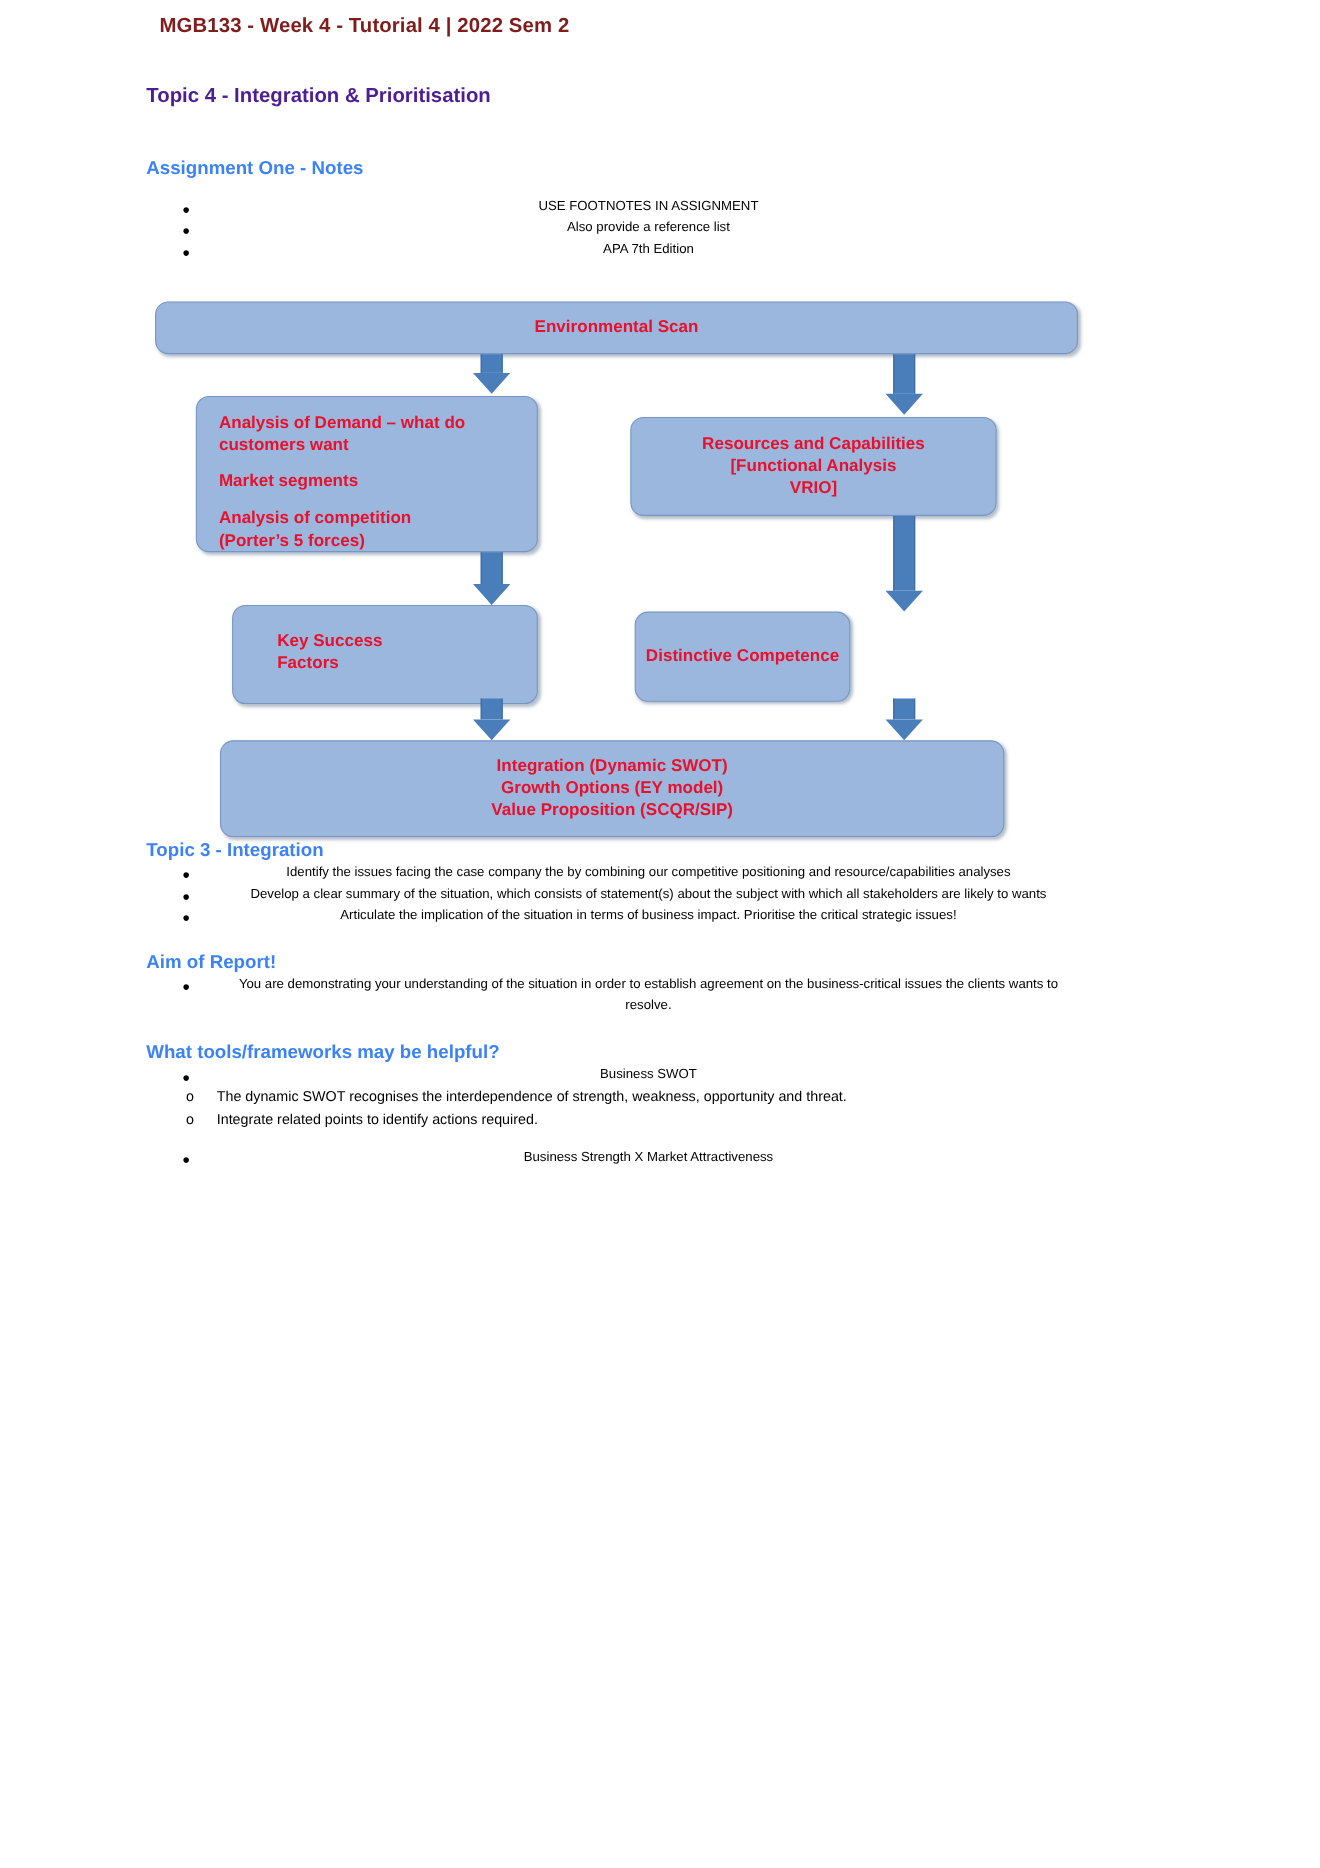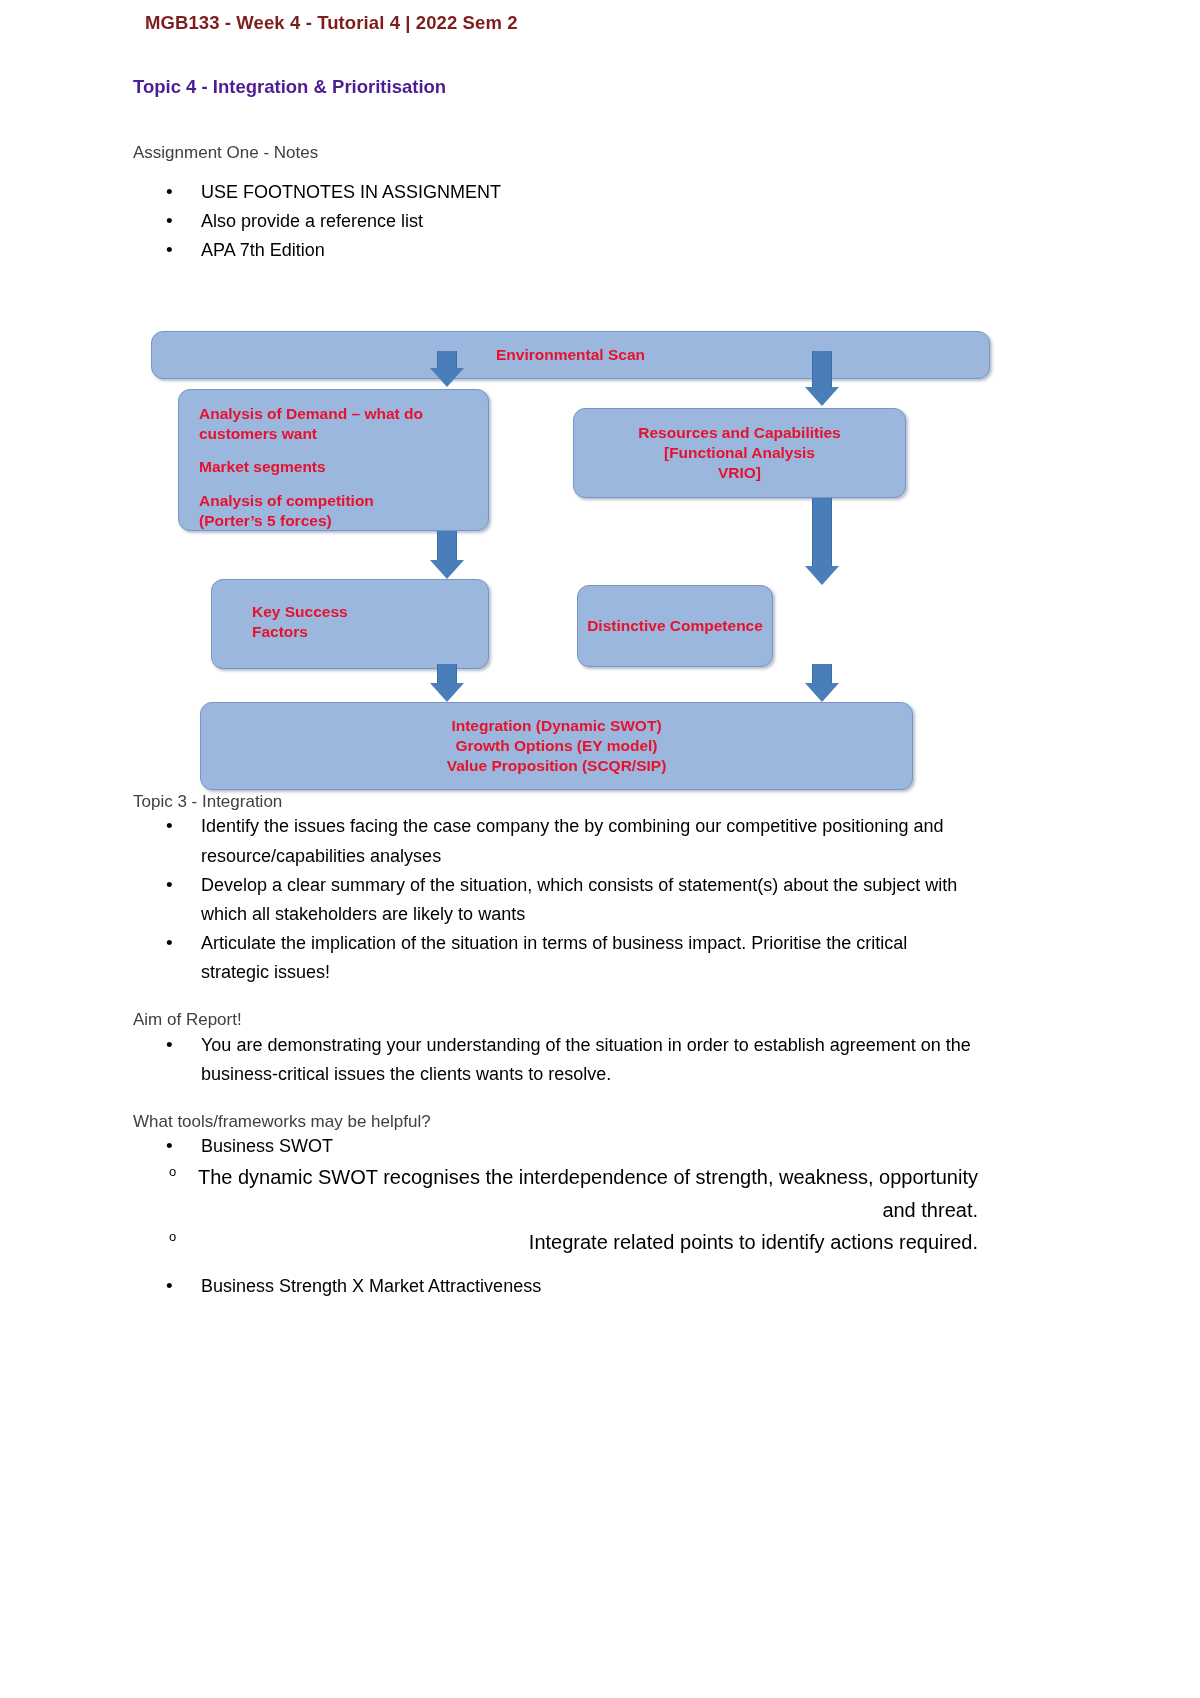--- a/index.html
+++ b/index.html
@@ -37,53 +37,53 @@
   .doc-subtitle {
     color: #4c1d95;
     font-size: 18.5px;
     font-weight: bold;
     margin: 0;
     padding-top: 30px;
     line-height: 1.2;
   }
   .section-head {
     font-size: 17px;
-    font-weight: normal;
-    color: #404040;
+    font-weight: bold;
+    color: #3b82f6;
     margin: 0;
     line-height: 1.25;
   }
 
   
   ul.bul, ul.sub {
     list-style: none;
     margin: 0;
     padding: 0;
   }
   ul.bul > li {
     position: relative;
     padding-left: 68px;
-    font-size: 18px;
+    font-size: 12px;
     line-height: 1.62;
     margin: 0;
+    text-align: center;
   }
   ul.bul > li::before {
     content: "\2022";
     position: absolute;
     left: 33px;
     top: -1px;
     font-size: 19px;
     line-height: 1.62;
   }
   ul.sub > li {
     position: relative;
     padding-left: 64px;
-    font-size: 20px;
+    font-size: 13px;
     line-height: 1.62;
-    text-align: right;
   }
   ul.sub > li::before {
     content: "o";
     position: absolute;
     left: 36px;
     top: 0px;
     font-size: 13px;
     line-height: 1.75;
   }
   .gap-sm { height: 14px; }
@@ -135,21 +135,21 @@
   }
   .arrow .head {
     width: 0; height: 0;
     margin: 0 auto;
     border-left: 17px solid transparent;
     border-right: 17px solid transparent;
     border-top: 19px solid #4A7EBB;
   }
 
   
-  #n-env   { left: 18px;   top: 12px;  width: 839px; height: 48px; margin-top: 28px; }
+  #n-env   { left: 8px;   top: 12px;  width: 839px; height: 48px; }
   #n-dem   { left: 45px;  top: 98px;  width: 311px; height: 142px; }
   #n-res   { left: 440px; top: 117px; width: 333px; height: 90px; }
   #n-ksf   { left: 78px;  top: 288px; width: 278px; height: 90px; }
   #n-dis   { left: 444px; top: 294px; width: 196px; height: 82px; }
   #n-int   { left: 67px;  top: 411px; width: 713px; height: 88px; }
 
   #a-env-l { left: 297px; top: 60px; }
   #a-env-r { left: 672px; top: 60px; }
   #a-dem   { left: 297px; top: 240px; }
   #a-res   { left: 672px; top: 207px; }

